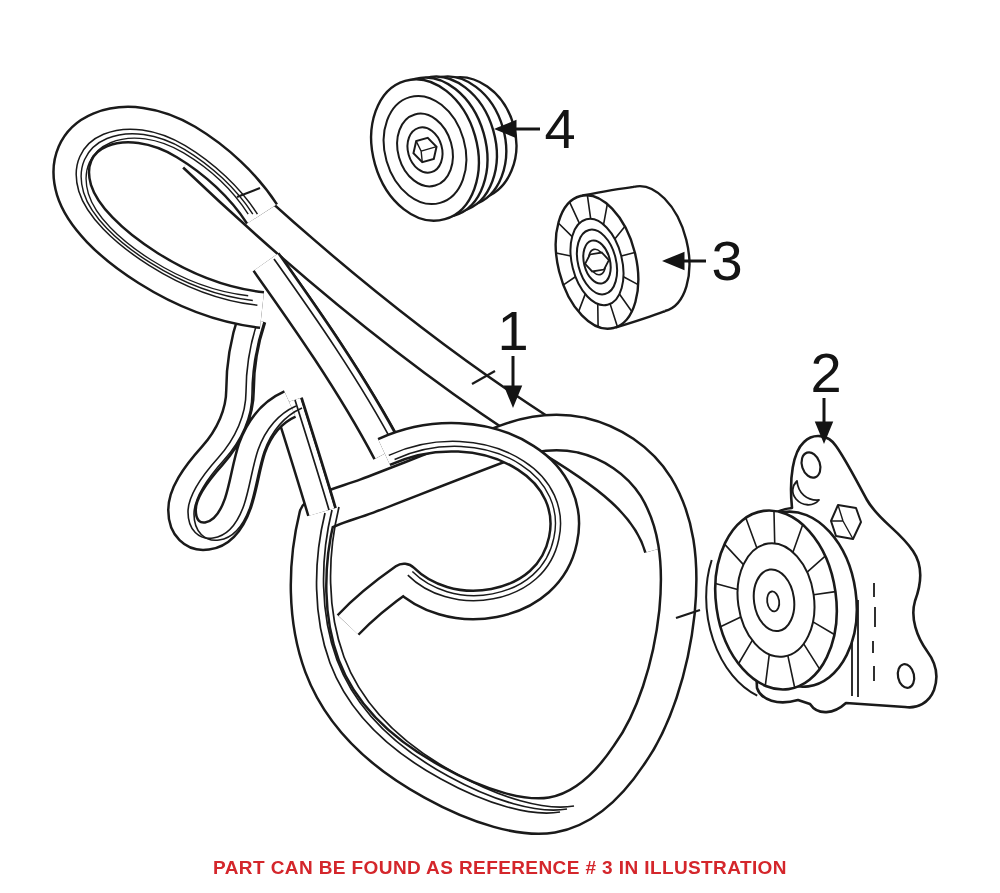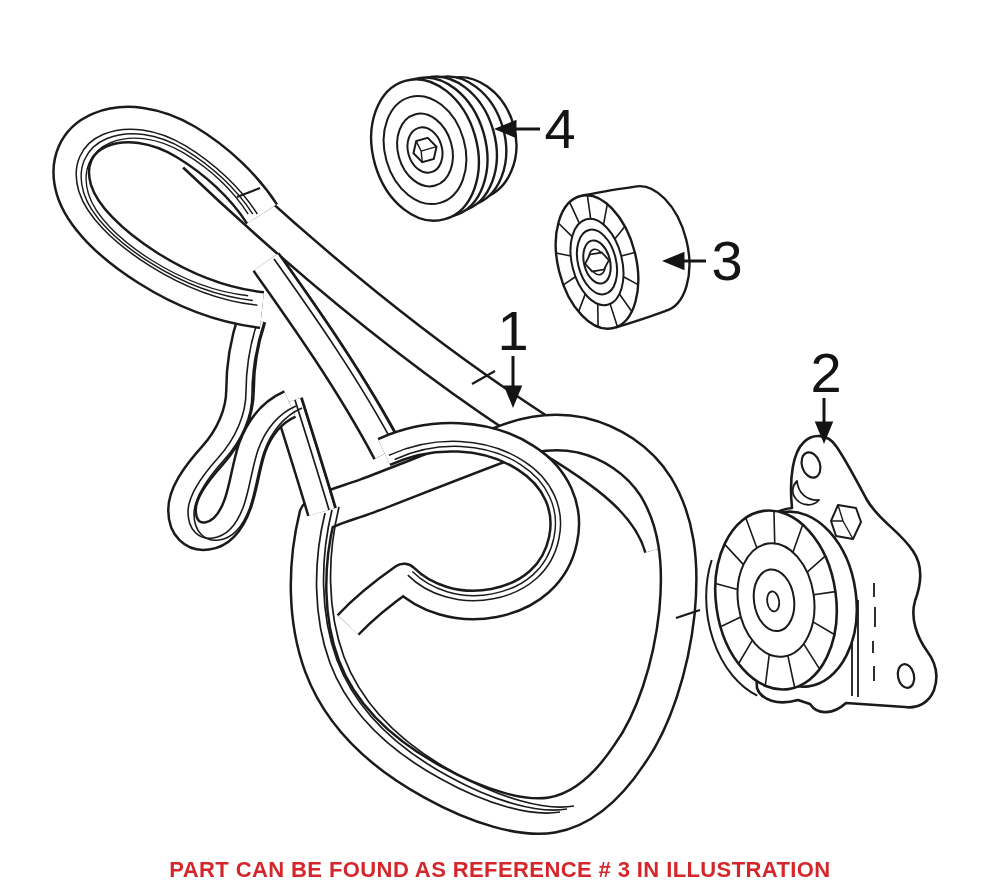--- a/index.html
+++ b/index.html
@@ -14,21 +14,21 @@
     font-weight:400;
     color:#141414;
     letter-spacing:0;
     user-select:none;
   }
   .caption{
     position:absolute;
     left:0;top:857px;width:1000px;
     text-align:center;
     font-weight:700;
-    font-size:22px;
+    font-size:19px;
     letter-spacing:.4px;
     color:#d4262b;
     white-space:nowrap;
   }
 </style>
 </head>
 <body>
 
 <div class="stage">
 

